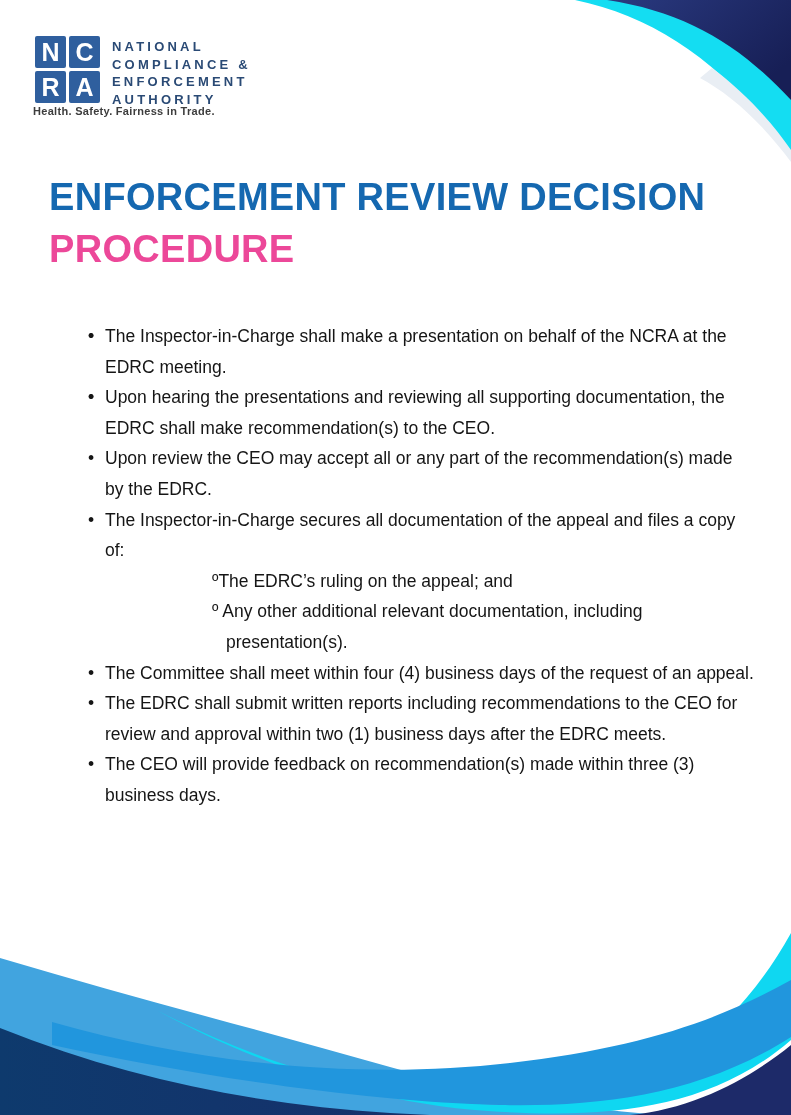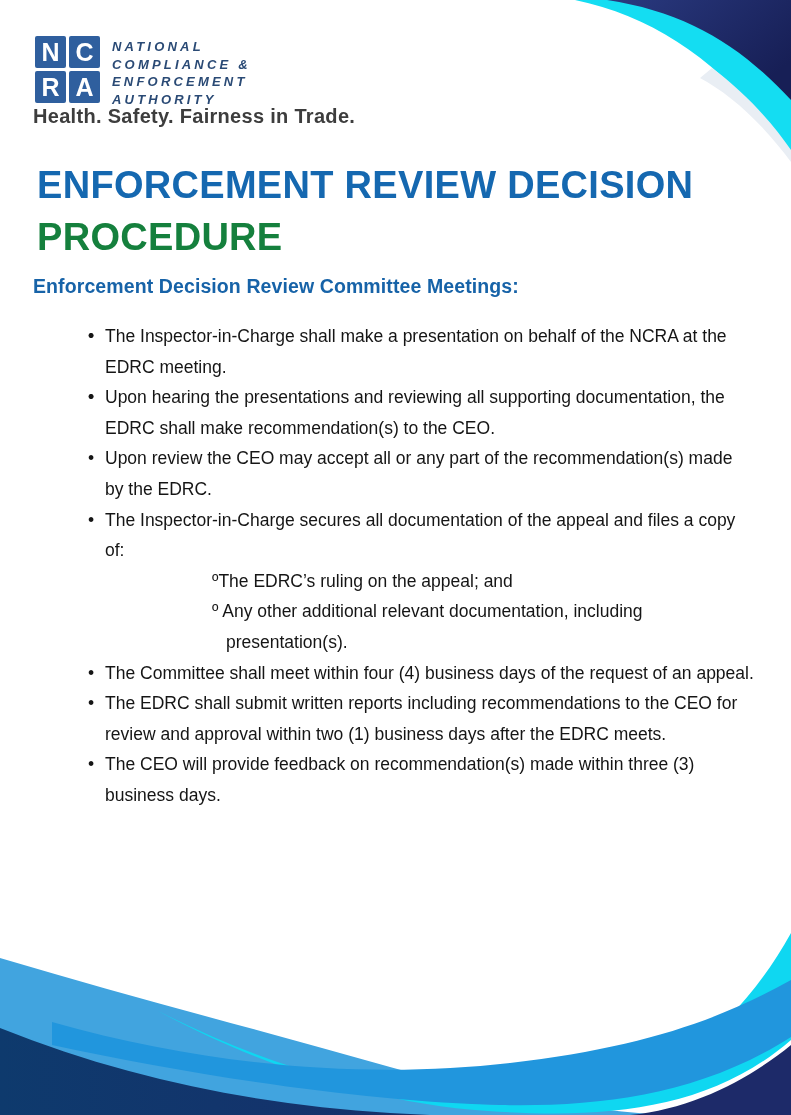--- a/index.html
+++ b/index.html
@@ -19,31 +19,31 @@
   .logo-block{position:absolute;left:35px;top:36px;display:flex;align-items:flex-start;}
   .logo-grid{display:grid;grid-template-columns:31px 31px;grid-template-rows:32px 32px;gap:3px;}
   .logo-cell{
     background:#2f5f9e;color:#ffffff;border-radius:2px;
     display:flex;align-items:center;justify-content:center;
     font-weight:bold;font-size:25px;line-height:1;
   }
   .logo-org{margin-left:12px;padding-top:2px;}
   .logo-org div{
     color:#2a4a75;font-weight:bold;font-size:13px;
-    letter-spacing:3.2px;line-height:17.5px;white-space:nowrap;font-style:italic;
+    letter-spacing:3.2px;line-height:17.5px;white-space:nowrap;
   }
   .tagline{
     position:absolute;left:33px;top:105px;
-    color:#3d3d3d;font-weight:bold;font-size:20px;letter-spacing:0.3px;
+    color:#3d3d3d;font-weight:bold;font-size:11px;letter-spacing:0.3px;
   }
 
   
   .main-title{position:absolute;left:33px;top:155px;line-height:52px;font-weight:bold;font-size:38px;letter-spacing:0.3px;}
   .main-title .t1{color:#1568b0;display:block;}
-  .main-title .t2{color:#15803d;display:block;}
+  .main-title .t2{color:#ec4899;display:block;}
   .section-heading{
     position:absolute;left:33px;top:275px;
     color:#1763a8;font-weight:bold;font-size:19.5px;letter-spacing:0.1px;
   }
 
   
   .list{
     position:absolute;top:321px;left:0;
     box-sizing:border-box;width:791px;
     margin:0;padding:0 0 0 88px;list-style:none;
@@ -96,25 +96,24 @@
     </div>
     <div class="logo-org">
       <div>NATIONAL</div>
       <div>COMPLIANCE &amp;</div>
       <div>ENFORCEMENT</div>
       <div>AUTHORITY</div>
     </div>
   </div>
   <div class="tagline">Health. Safety. Fairness in Trade.</div>
 
-  <h1 class="main-title" style="margin:4px;">
+  <h1 class="main-title" style="margin:16px;">
     <span class="t1">ENFORCEMENT REVIEW DECISION</span>
     <span class="t2">PROCEDURE</span>
   </h1>
-  <h2 class="section-heading" style="margin:0;">Enforcement Decision Review Committee Meetings:</h2>
 
   <ul class="list">
       <li>
       <span class="marker">•</span>
       
     </li>
       <li>
       <span class="marker">•</span>
       <span>The Inspector-in-Charge shall make a presentation on behalf of the NCRA at the EDRC meeting.</span>
       

